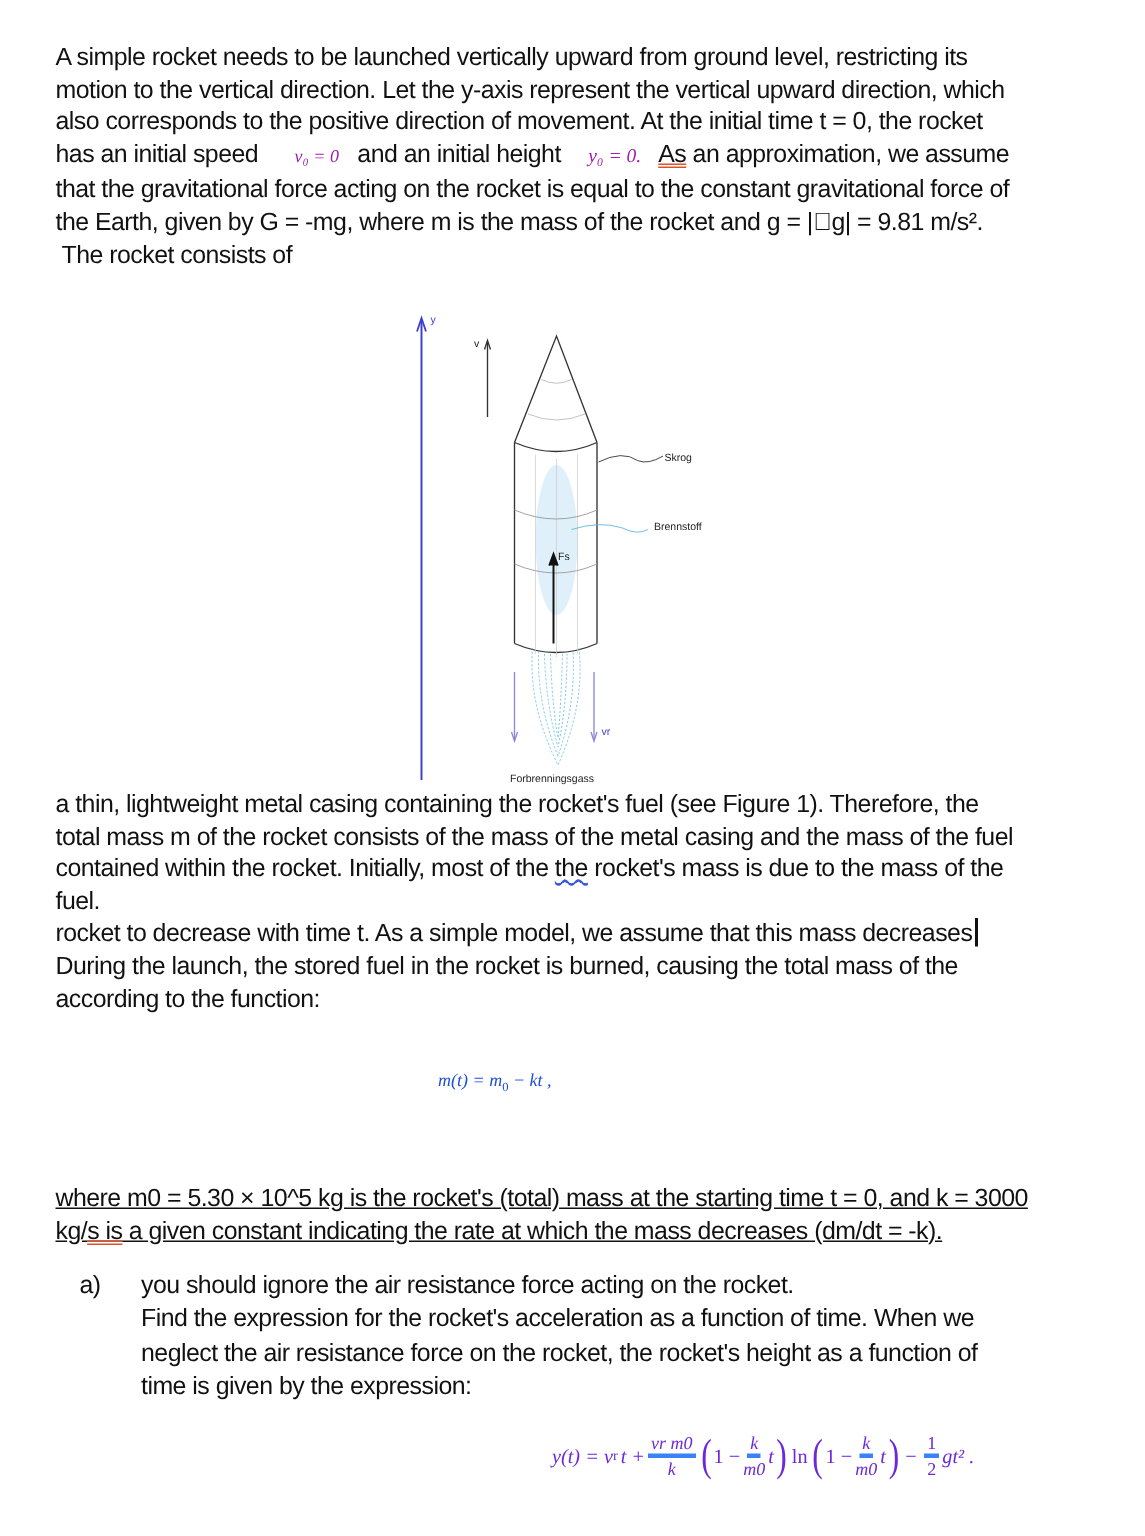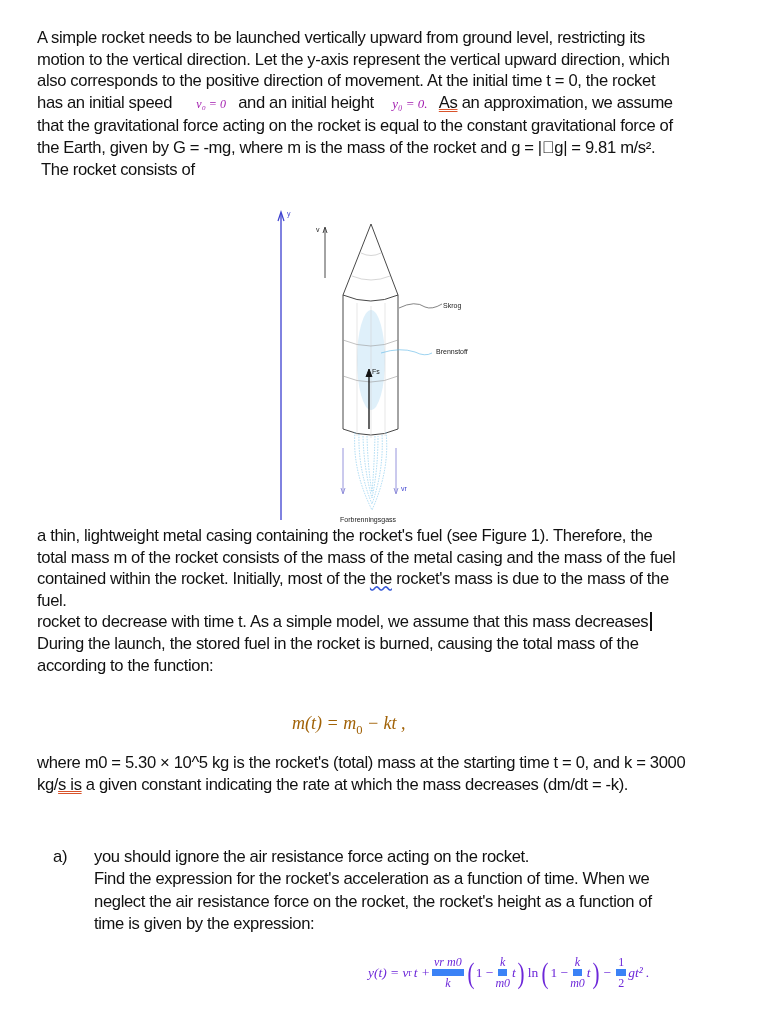--- a/index.html
+++ b/index.html
@@ -5,29 +5,29 @@
   html, body { margin: 0; padding: 0; background: #ffffff; }
   body { width: 763px; height: 1024px; position: relative; overflow: hidden;
          font-family: "Liberation Sans", sans-serif; color: #111; }
   .para { position: absolute; left: 25px; width: 720px; font-size: 16.6px; line-height: 21.6px;
           letter-spacing: -0.35px; font-family: "Liberation Sans", sans-serif; }
   .line { white-space: nowrap; display: block; margin-left: 12px; }
   .math { font-family: "Liberation Serif", serif; font-style: italic; font-size: 12px; color:#a21caf; letter-spacing:0; }
   .spell-red { text-decoration: underline; text-decoration-color: #d9532b; text-decoration-style: double; }
   .spell-blue { text-decoration: underline wavy #3a5bd9; }
   .caret { display:inline-block; width:1.5px; height:19px; background:#111; vertical-align:-4px; margin-left:2px; }
-  .eq-center { position:absolute; font-family:"Liberation Serif", serif; font-size:18px; color:#a16207; }
+  .eq-center { position:absolute; font-family:"Liberation Serif", serif; font-size:12px; color:#1d4ed8; }
   .eq-center i { font-style: italic; }
   .list-a { position:absolute; left:53px; top:846px; width:690px; font-size:16.6px; line-height:22.4px; letter-spacing:-0.35px; }
   .list-a .marker { position:absolute; left:0; top:0; }
   .list-a .body { margin-left:29px; }
   .fig-label { position:absolute; font-size:7px; font-family:"Liberation Sans", sans-serif; color:#222; }
   .big-eq { position:absolute; left:333px; top:955px; font-family:"Liberation Serif", serif; font-size:13.5px; color:#6d28d9; white-space:nowrap; display:flex; align-items:center;margin-left:35px; }
   .frac { display:inline-flex; flex-direction:column; align-items:center; vertical-align:middle; margin:0 2px; }
-  .frac .num { border-bottom: 7px solid #3b82f6; padding: 0 2px; line-height:14px; font-size:12px; }
+  .frac .num { border-bottom: 3px solid #3b82f6; padding: 0 2px; line-height:14px; font-size:12px; }
   .frac .den { line-height:14px; font-size:12px; }
   .paren { font-size:30px; font-family:"Liberation Serif", serif; font-weight:lighter; line-height:30px; transform:scaleX(0.7); display:inline-block; }
   .it { font-style: italic; }
   sub, sup { font-size: 0.7em; }
 </style>
 </head>
 <body>
 
 <div class="para" style="top:27px;">
   <span class="line">A simple rocket needs to be launched vertically upward from ground level, restricting its</span>
@@ -113,21 +113,21 @@
   <span class="line">fuel.</span>
   <span class="line"><span>rocket to decrease with time t. As a simple model, we assume that this mass decreases</span><span class="caret"></span></span>
   <span class="line">During the launch, the stored fuel in the rocket is burned, causing the total mass of the</span>
   <span class="line">according to the function:</span>
 </div>
 
 <div class="eq-center" style="left:292px; top:713px;">
   <i>m(t) = m</i><sub>0</sub><i> − kt ,</i>
 </div>
 
-<div class="para" style="top:752px;">
+<div class="para" style="top:788px;text-decoration:underline;">
   <span class="line">where m0 = 5.30 × 10^5 kg is the rocket's (total) mass at the starting time t = 0, and k = 3000</span>
   <span class="line"><span>kg/</span><span class="spell-red">s  is</span><span> a given constant indicating the rate at which the mass decreases (dm/dt = -k).</span></span>
 </div>
 
 <div class="list-a">
   <span class="marker">a)</span>
   <div class="body">
     <span class="line">you should ignore the air resistance force acting on the rocket.</span>
     <span class="line">Find the expression for the rocket's acceleration as a function of time. When we</span>
     <span class="line">neglect the air resistance force on the rocket, the rocket's height as a function of</span>

